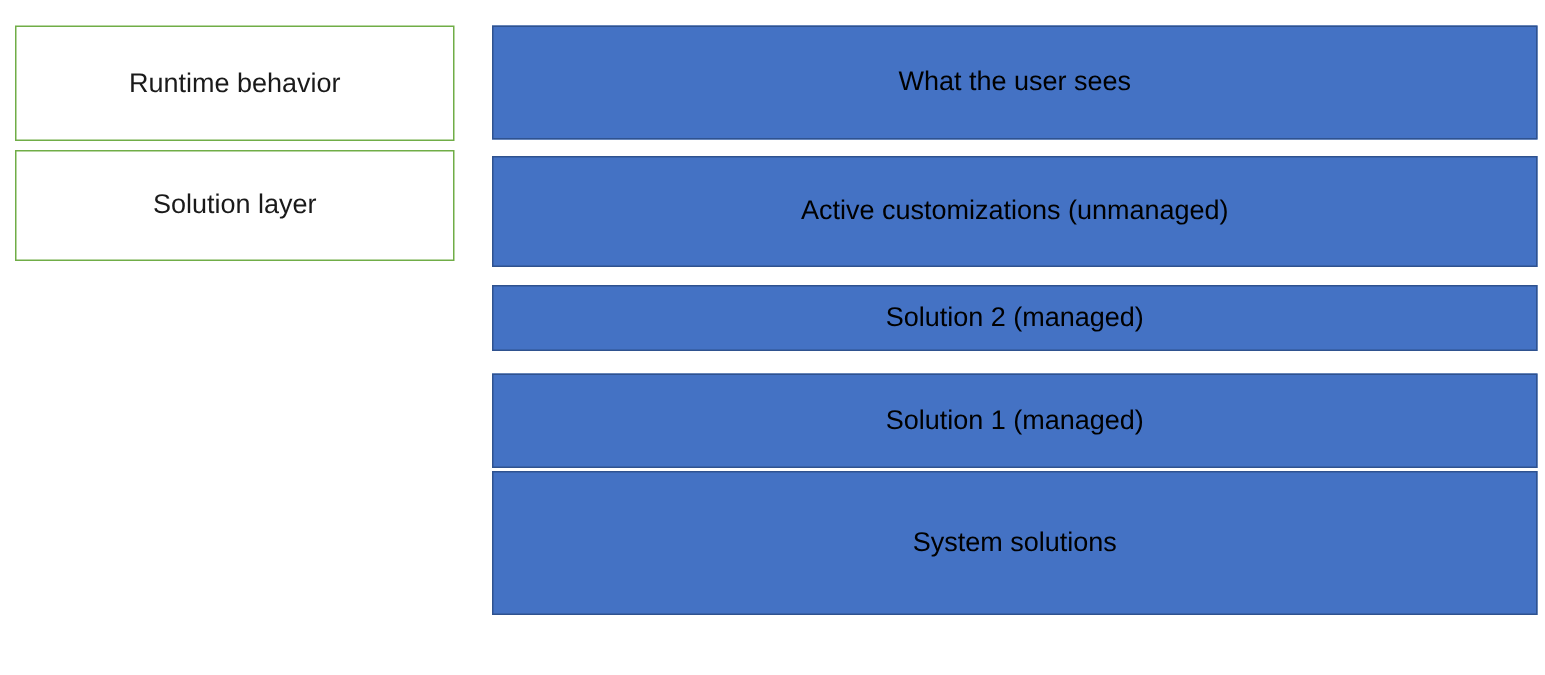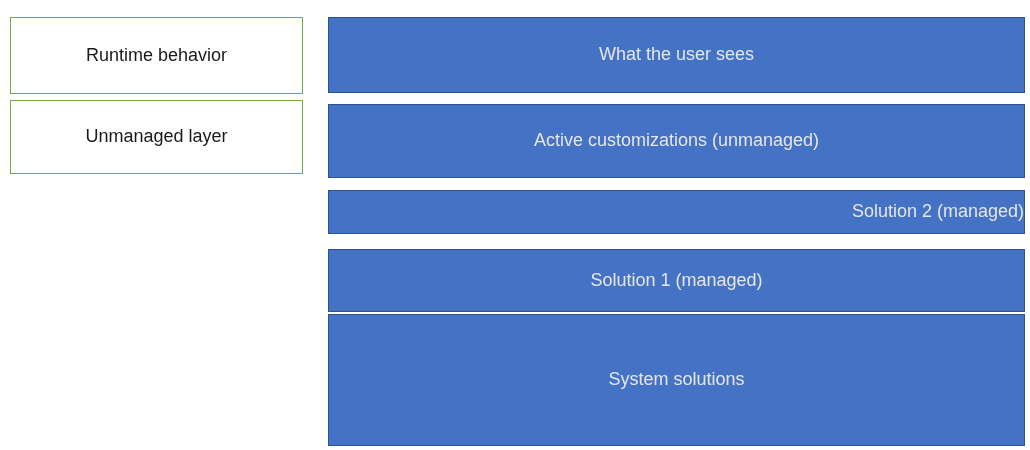--- a/index.html
+++ b/index.html
@@ -30,42 +30,42 @@
     width: 293px;
     background: #ffffff;
     border: 1.5px solid #70AD47;
     color: #1a1a1a;
   }
   .layer-box {
     left: 328px;
     width: 697px;
     background: #4472C4;
     border: 1.5px solid #2F528F;
-    color: #e5e5e5;
+    color: #000000;
   }
   .label-runtime   { top: 17px;  height: 77px;  }
   .label-unmanaged { top: 100px; height: 74px;  }
   .label-managed   { top: 183px; height: 260px; }
   .layer-user      { top: 17px;  height: 76px;  }
   .layer-active    { top: 104px; height: 74px;  }
-  .layer-sol2      { top: 190px; height: 44px; justify-content: flex-end;  }
+  .layer-sol2      { top: 190px; height: 44px;  }
   .layer-sol1      { top: 249px; height: 63px;  }
-  .layer-system    { top: 314px; height: 132px; }
+  .layer-system    { top: 314px; height: 96px; }
 </style>
 </head>
 <body>
 
 <div class="canvas">
 
   <div class="box label-box label-runtime">
     <span>Runtime behavior</span>
   </div>
 
   <div class="box label-box label-unmanaged">
-    <span>Unmanaged layer</span>
+    <span>Solution layer</span>
   </div>
 
 
   <div class="box layer-box layer-user">
     <span>What the user sees</span>
   </div>
 
   <div class="box layer-box layer-active">
     <span>Active customizations (unmanaged)</span>
   </div>

